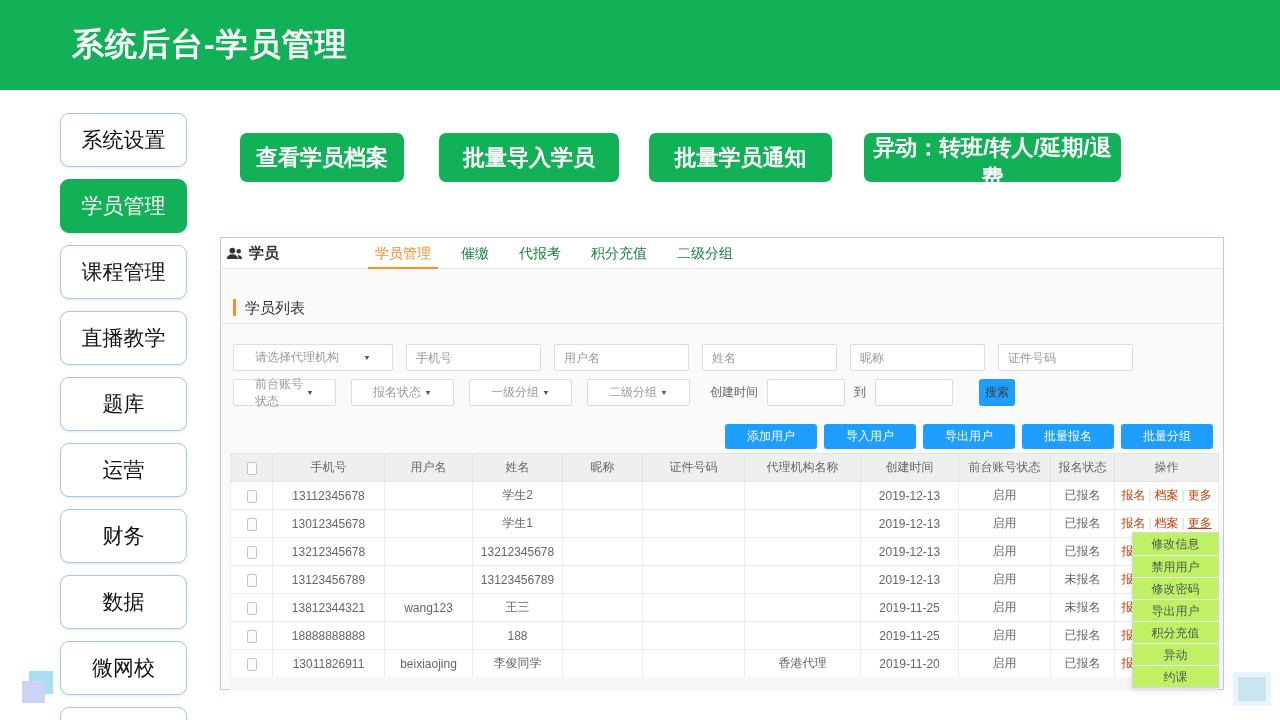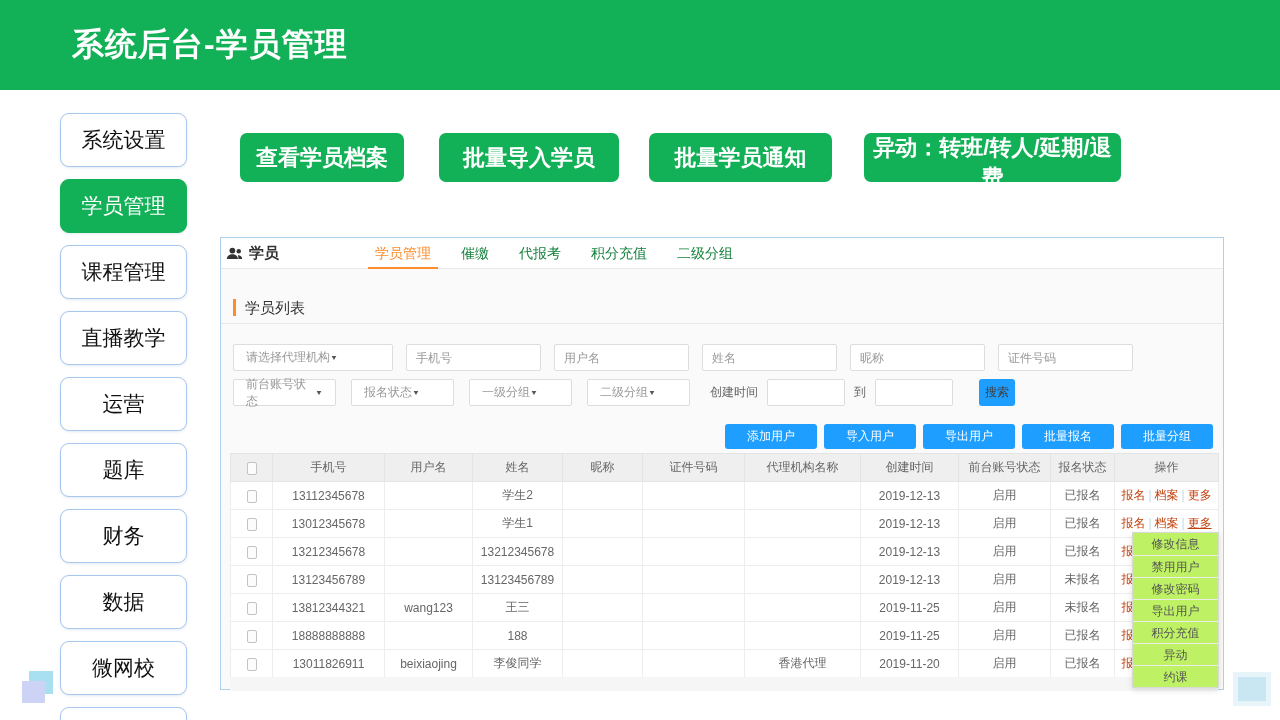--- a/index.html
+++ b/index.html
@@ -44,21 +44,21 @@
   .tab.active::after{content:"";position:absolute;left:8px;right:8px;bottom:0;height:2px;background:#ff8c2a}
 
   .content{position:absolute;left:0;top:31px;right:0;bottom:0;background:#fafafa}
   .sec-title{position:absolute;left:12px;top:30px;font-size:15px;color:#333;
              border-left:3px solid #ff8c2a;padding-left:9px;line-height:17px}
   .divider{position:absolute;left:0;top:54px;width:100%;height:1px;background:#e8e8e8}
 
   
   .frow1{position:absolute;left:12px;top:75px;display:flex}
   .fselect{width:160px;height:27px;border:1px solid #ddd;border-radius:2px;background:#fff;
-           display:flex;align-items:center;justify-content:flex-start;padding:0 12px;cursor:pointer}
+           display:flex;align-items:center;justify-content:space-between;padding:0 21px;cursor:pointer}
   .fselect .ph{font-size:12px;color:#999}
   .caret{font-size:8px;color:#555;transform:scaleY(.85)}
   .finput{width:135px;height:27px;border:1px solid #ddd;border-radius:2px;background:#fff;
           padding:0 9px;font-size:12px;color:#333;margin-left:13px;outline:none;
           font-family:"Liberation Sans","DejaVu Sans",sans-serif}
   .finput::placeholder{color:#999}
   .frow2{position:absolute;left:12px;top:110px;display:flex;align-items:center}
   .selgroup{display:flex}
   .fselect.small{width:103px;margin-right:15px}
   .datelabel{font-size:12px;color:#666;margin-left:5px}
@@ -105,22 +105,22 @@
 
 <div class="header">
   <div class="title">系统后台-学员管理</div>
 </div>
 
 <div class="sidebar">
     <div class="side-item">系统设置</div>
     <div class="side-item active">学员管理</div>
     <div class="side-item">课程管理</div>
     <div class="side-item">直播教学</div>
+    <div class="side-item">题库</div>
     <div class="side-item">运营</div>
-    <div class="side-item">题库</div>
     <div class="side-item">财务</div>
     <div class="side-item">数据</div>
     <div class="side-item">微网校</div>
     <div class="side-item">独立APP</div>
   </div>
 
 <div class="quick">
     <button class="qbtn">查看学员档案</button>
     <button class="qbtn">批量导入学员</button>
     <button class="qbtn">批量学员通知</button>

